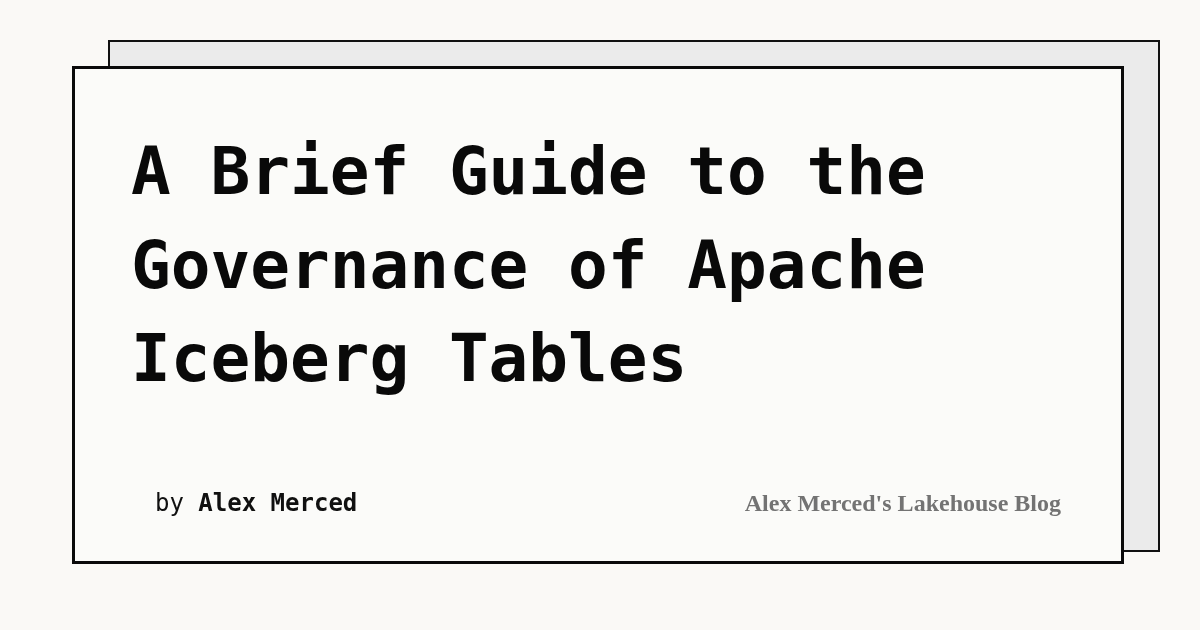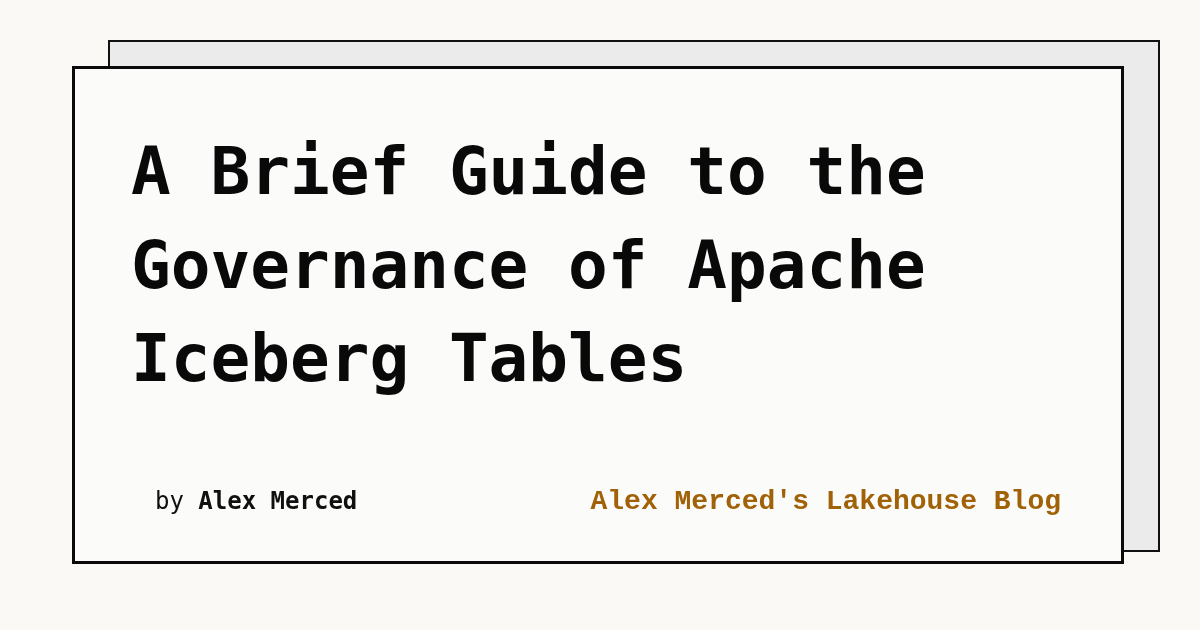--- a/index.html
+++ b/index.html
@@ -76,24 +76,24 @@
     white-space: pre;
   }
   .byline .by-prefix {
     font-weight: 400;
   }
   .byline .author {
     font-weight: 700;
   }
 
   .blog-name {
-    font-family: Liberation Mono, monospace;
-    font-size: 28px;
+    font-family: Liberation Serif, serif;
+    font-size: 24px;
     font-weight: 700;
-    color: #a16207;
+    color: #737373;
     white-space: pre;
   }
 </style>
 </head>
 <body>
 
 <div class="stage">
 
   <div class="card-back"></div>
 

